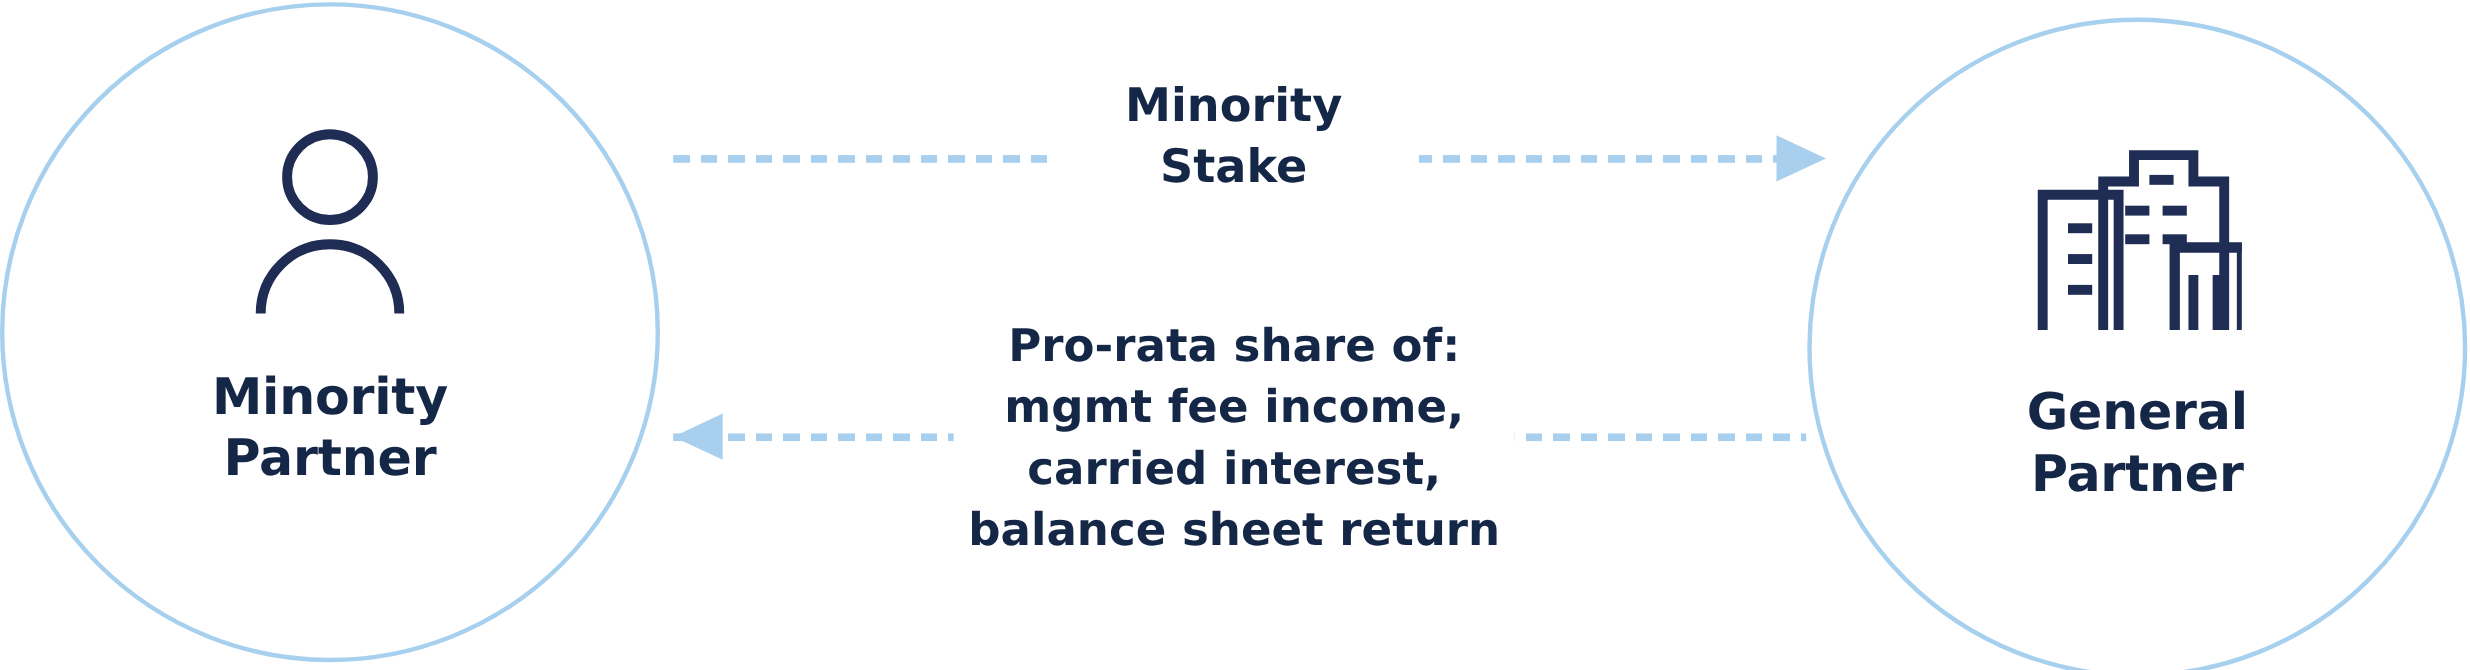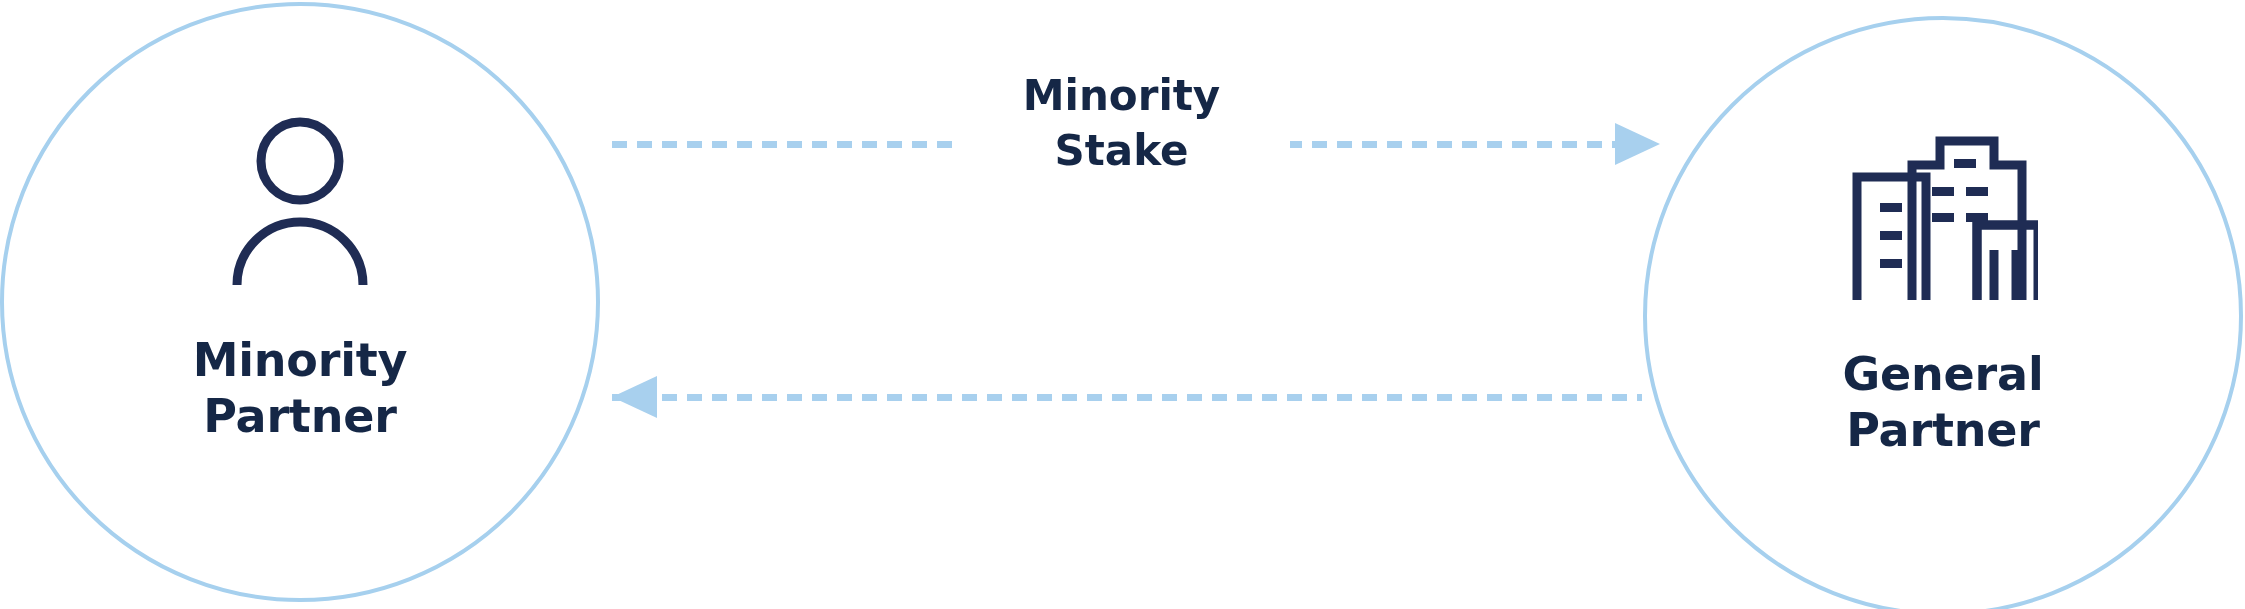--- a/index.html
+++ b/index.html
@@ -160,14 +160,18 @@
 Partner</div>
   </div>
 
   <div id="dash-top" class="dash-line"></div>
   <div id="arrow-head-right" class="arrow-head"></div>
   <div id="edge-label-top" class="edge-label">Minority
 Stake</div>
 
   <div id="dash-bottom" class="dash-line"></div>
   <div id="arrow-head-left" class="arrow-head"></div>
+  <div id="edge-label-bottom" class="edge-label">Pro-rata share of:
+mgmt fee income,
+carried interest,
+balance sheet return</div>
 
 </div>
 
 </body></html>

